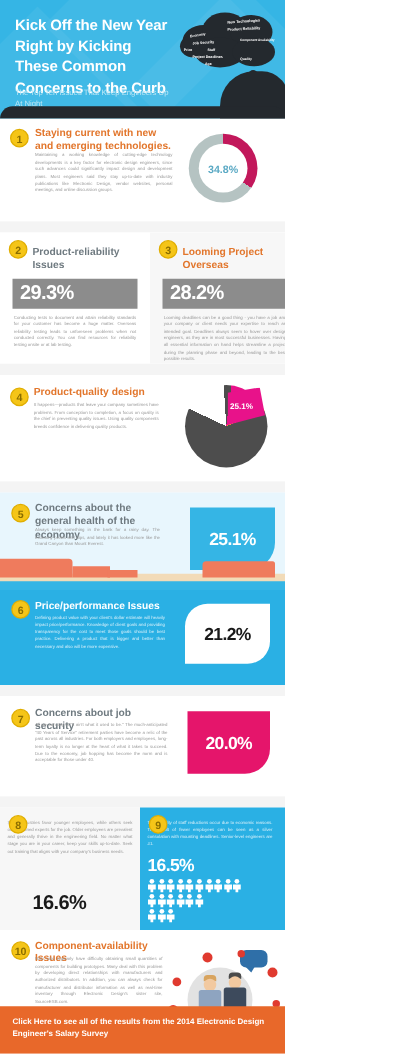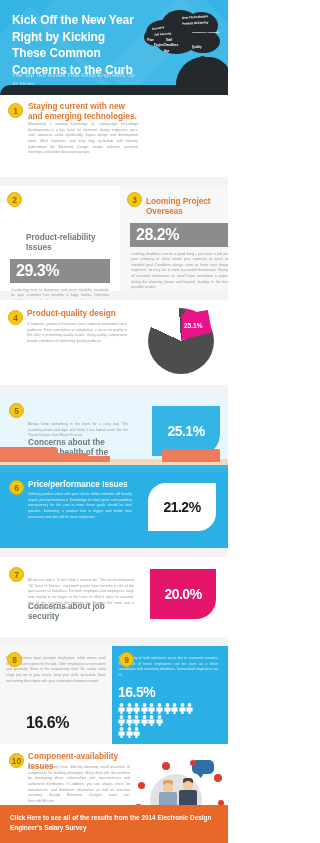--- a/index.html
+++ b/index.html
@@ -67,21 +67,21 @@
     background: #f5c518; color: #8a6d00;
     font-size: 8.5px; font-weight: bold;
     display: flex; align-items: center; justify-content: center;
     border: 1px solid #e0ae00;
   }
   .h-title {
     font-size: 8.2px; font-weight: bold; line-height: 1.25;
     color: #7f7f7f;
   }
   .h-title.orange { color: #e2762c; }
-  .h-title.grayblue { color: #6f7a80; margin-top: 36px; }
+  .h-title.grayblue { color: #6f7a80; }
   .h-title.white { color: #ffffff; }
   .body-txt {
     font-size: 3.5px; line-height: 1.62; color: #9a9a9a; text-align: justify;
   }
   .body-txt.white { color: #d8f0fa; }
   .bigpct {
     font-size: 17px; font-weight: bold; letter-spacing: -0.5px;
   }
 
   
@@ -273,20 +273,23 @@
     <div class="dot d1"></div>
     <div class="dot d2"></div>
     <div class="head-sil"></div>
     <div class="shoulder"></div>
   </div>
 
   <div class="sect s1">
     <div class="badge">1</div>
     <div class="h-title orange">Staying current with new and emerging technologies.</div>
     <div class="body-txt">Maintaining a working knowledge of cutting-edge technology developments is a key factor for electronic design engineers, since such advances could significantly impact design and development plans. Most engineers said they stay up-to-date with industry publications like Electronic Design, vendor websites, personal meetings, and online discussion groups.</div>
+    <div class="donut">
+      <span class="donut-lbl">34.8%</span>
+    </div>
   </div>
   <div class="gapband"></div>
 
   <div class="s23">
     <div class="col">
       <div class="badge">2</div>
       <div class="h-title grayblue">Product-reliability Issues</div>
       <div class="pctbar">
         <span class="bigpct">29.3%</span>
       </div>

